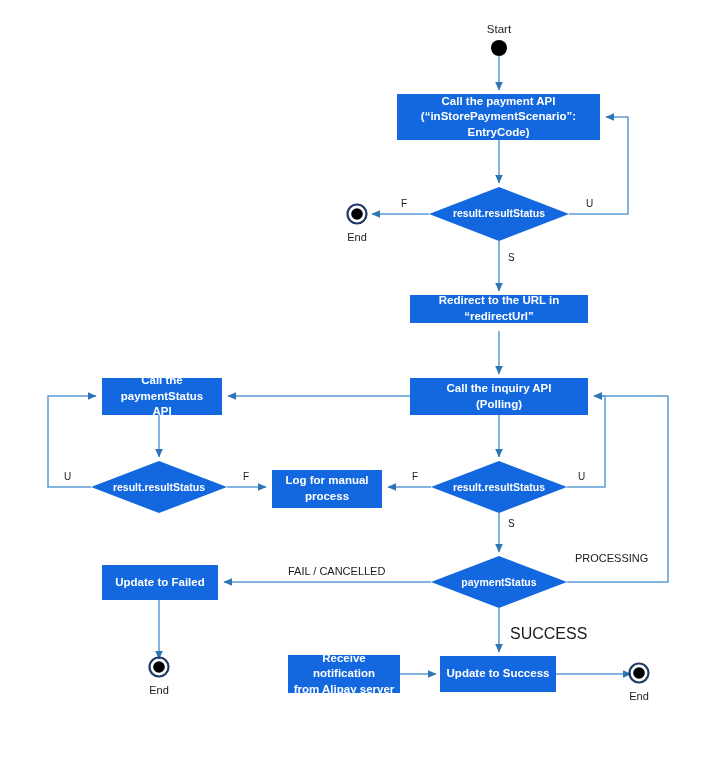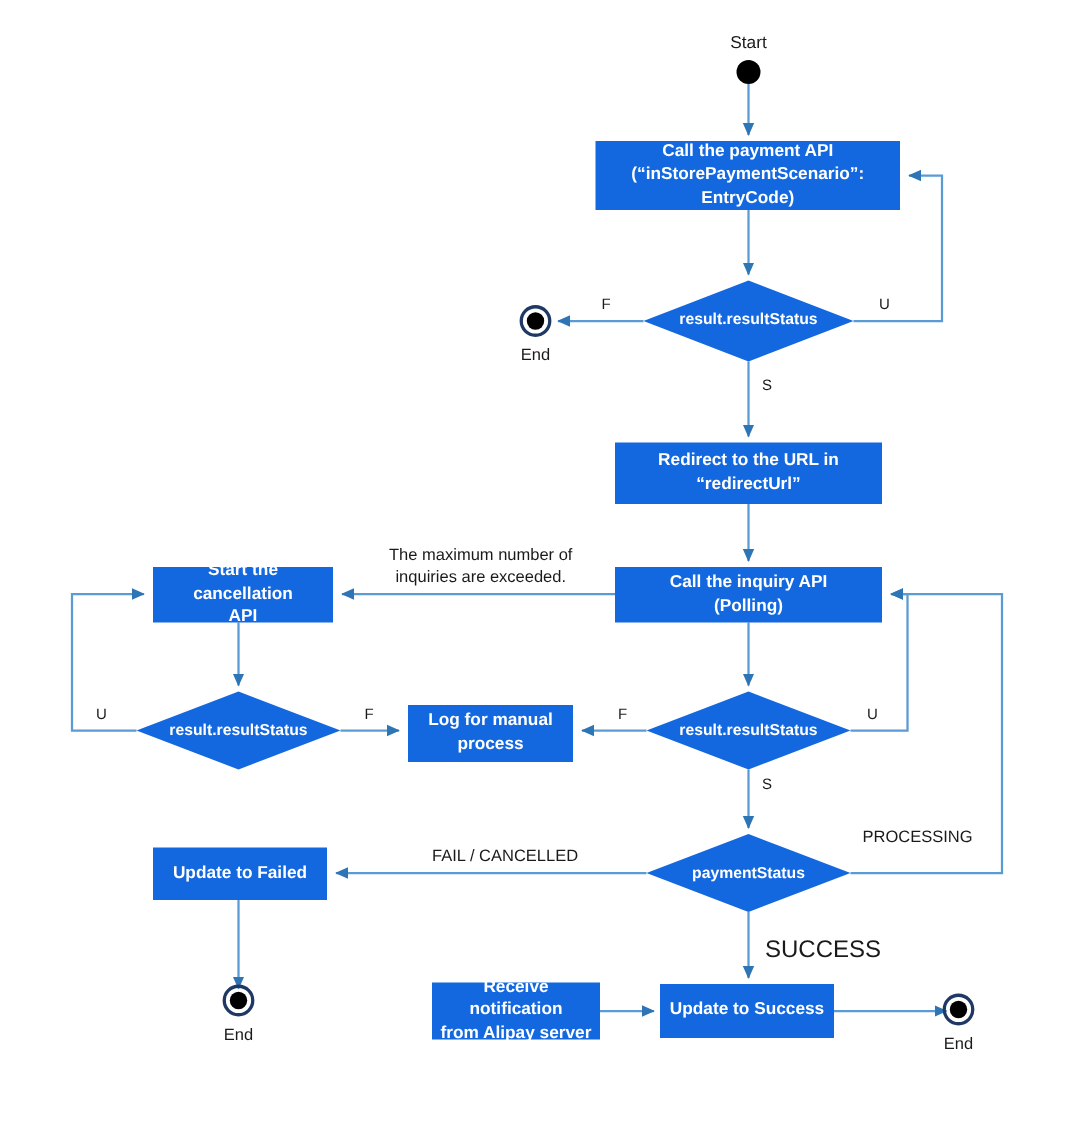--- a/index.html
+++ b/index.html
@@ -156,36 +156,36 @@
   <div class="terminal-label" style="left:129px; top:684px; width:60px;">End</div>
   <div class="terminal-label" style="left:609px; top:690px; width:60px;">End</div>
 
   <div class="node-box" style="left:397px; top:94px; width:203px; height:46px;">
     <span>
       <span>Call the payment API</span>
       <span>(“inStorePaymentScenario”: EntryCode)</span>
     </span>
   </div>
 
-  <div class="node-box" style="left:410px; top:295px; width:178px; height:41px;">
+  <div class="node-box" style="left:410px; top:295px; width:178px; height:28px;">
     <span>
       <span>Redirect to the URL in “redirectUrl”</span>
     </span>
   </div>
 
   <div class="node-box" style="left:410px; top:378px; width:178px; height:37px;">
     <span>
       <span>Call the inquiry API</span>
       <span>(Polling)</span>
     </span>
   </div>
 
   <div class="node-box" style="left:102px; top:378px; width:120px; height:37px;">
     <span>
-      <span>Start the cancellation</span>
+      <span>Call the paymentStatus</span>
       <span>API</span>
     </span>
   </div>
 
   <div class="node-box" style="left:272px; top:470px; width:110px; height:38px;">
     <span>
       <span>Log for manual</span>
       <span>process</span>
     </span>
   </div>
@@ -210,21 +210,20 @@
   </div>
 
   <div class="diamond-label" style="left:429px; top:207px; width:140px;">result.resultStatus</div>
   <div class="diamond-label" style="left:431px; top:481px; width:136px;">result.resultStatus</div>
   <div class="diamond-label" style="left:91px; top:481px; width:136px;">result.resultStatus</div>
   <div class="diamond-label" style="left:431px; top:576px; width:136px;">paymentStatus</div>
 
   <div class="edge-label" style="left:401px; top:198px;">F</div>
   <div class="edge-label" style="left:586px; top:198px;">U</div>
   <div class="edge-label" style="left:508px; top:252px;">S</div>
-  <div class="edge-label multi" style="left:253px; top:363px; width:135px; text-align:center;">The maximum number of inquiries are exceeded.</div>
   <div class="edge-label" style="left:64px; top:471px;">U</div>
   <div class="edge-label" style="left:243px; top:471px;">F</div>
   <div class="edge-label" style="left:412px; top:471px;">F</div>
   <div class="edge-label" style="left:578px; top:471px;">U</div>
   <div class="edge-label" style="left:508px; top:518px;">S</div>
   <div class="edge-label" style="left:288px; top:565px; font-size:11px;">FAIL / CANCELLED</div>
   <div class="edge-label" style="left:575px; top:552px; font-size:11px;">PROCESSING</div>
   <div class="edge-label" style="left:510px; top:625px; font-size:16px;">SUCCESS</div>
 
 </div>

